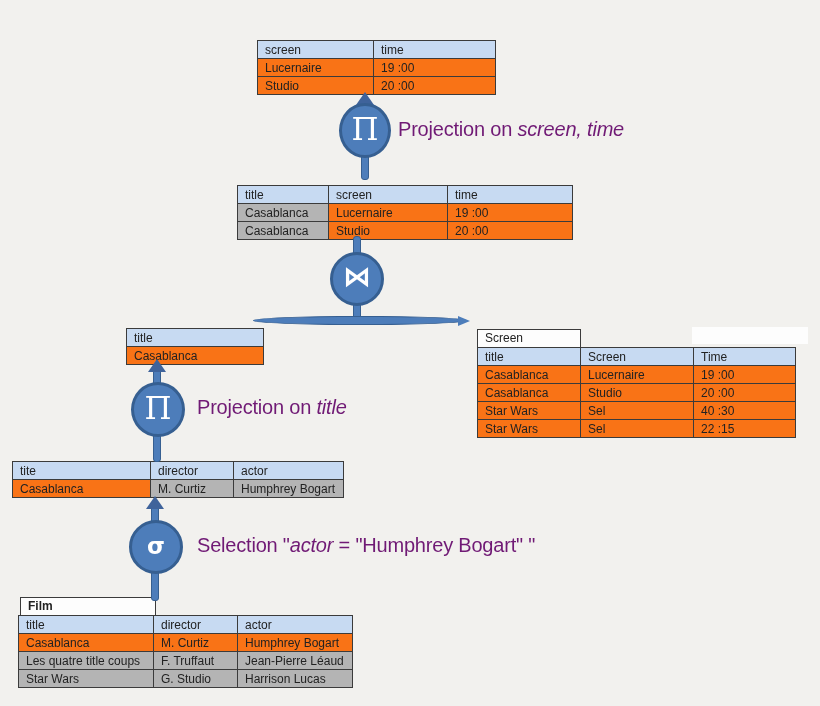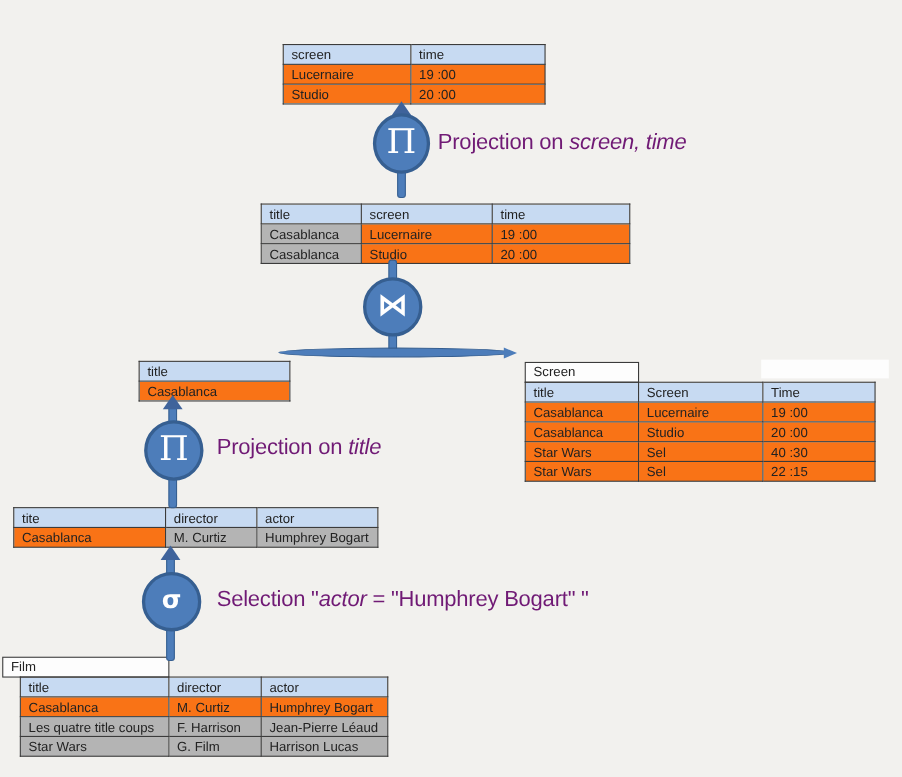--- a/index.html
+++ b/index.html
@@ -176,42 +176,42 @@
     <td>actor</td>
   </tr>
   <tr>
     <td>Casablanca</td>
     <td class="g">M. Curtiz</td>
     <td class="g">Humphrey Bogart</td>
   </tr>
 </tbody>
   </table>
 
-<div class="lbl" style="left:2px;top:597px;width:152px;font-weight:normal">Film</div>
+<div class="lbl" style="left:20px;top:597px;width:136px;font-weight:bold">Film</div>
 <table style="left:18px;top:615px;width:334px">
   <colgroup>
       <col style="width:135px">
       <col style="width:84px">
       <col style="width:115px">
     </colgroup>
   <tbody>
       <tr class="hd">
     <td>title</td>
     <td>director</td>
     <td>actor</td>
   </tr>
   <tr>
     <td>Casablanca</td>
     <td>M. Curtiz</td>
     <td>Humphrey Bogart</td>
   </tr>
   <tr>
     <td class="g">Les quatre title coups</td>
-    <td class="g">F. Harrison</td>
+    <td class="g">F. Truffaut</td>
     <td class="g">Jean-Pierre Léaud</td>
   </tr>
   <tr>
     <td class="g">Star Wars</td>
-    <td class="g">G. Film</td>
+    <td class="g">G. Studio</td>
     <td class="g">Harrison Lucas</td>
   </tr>
 </tbody>
   </table>
 
 </body></html>

